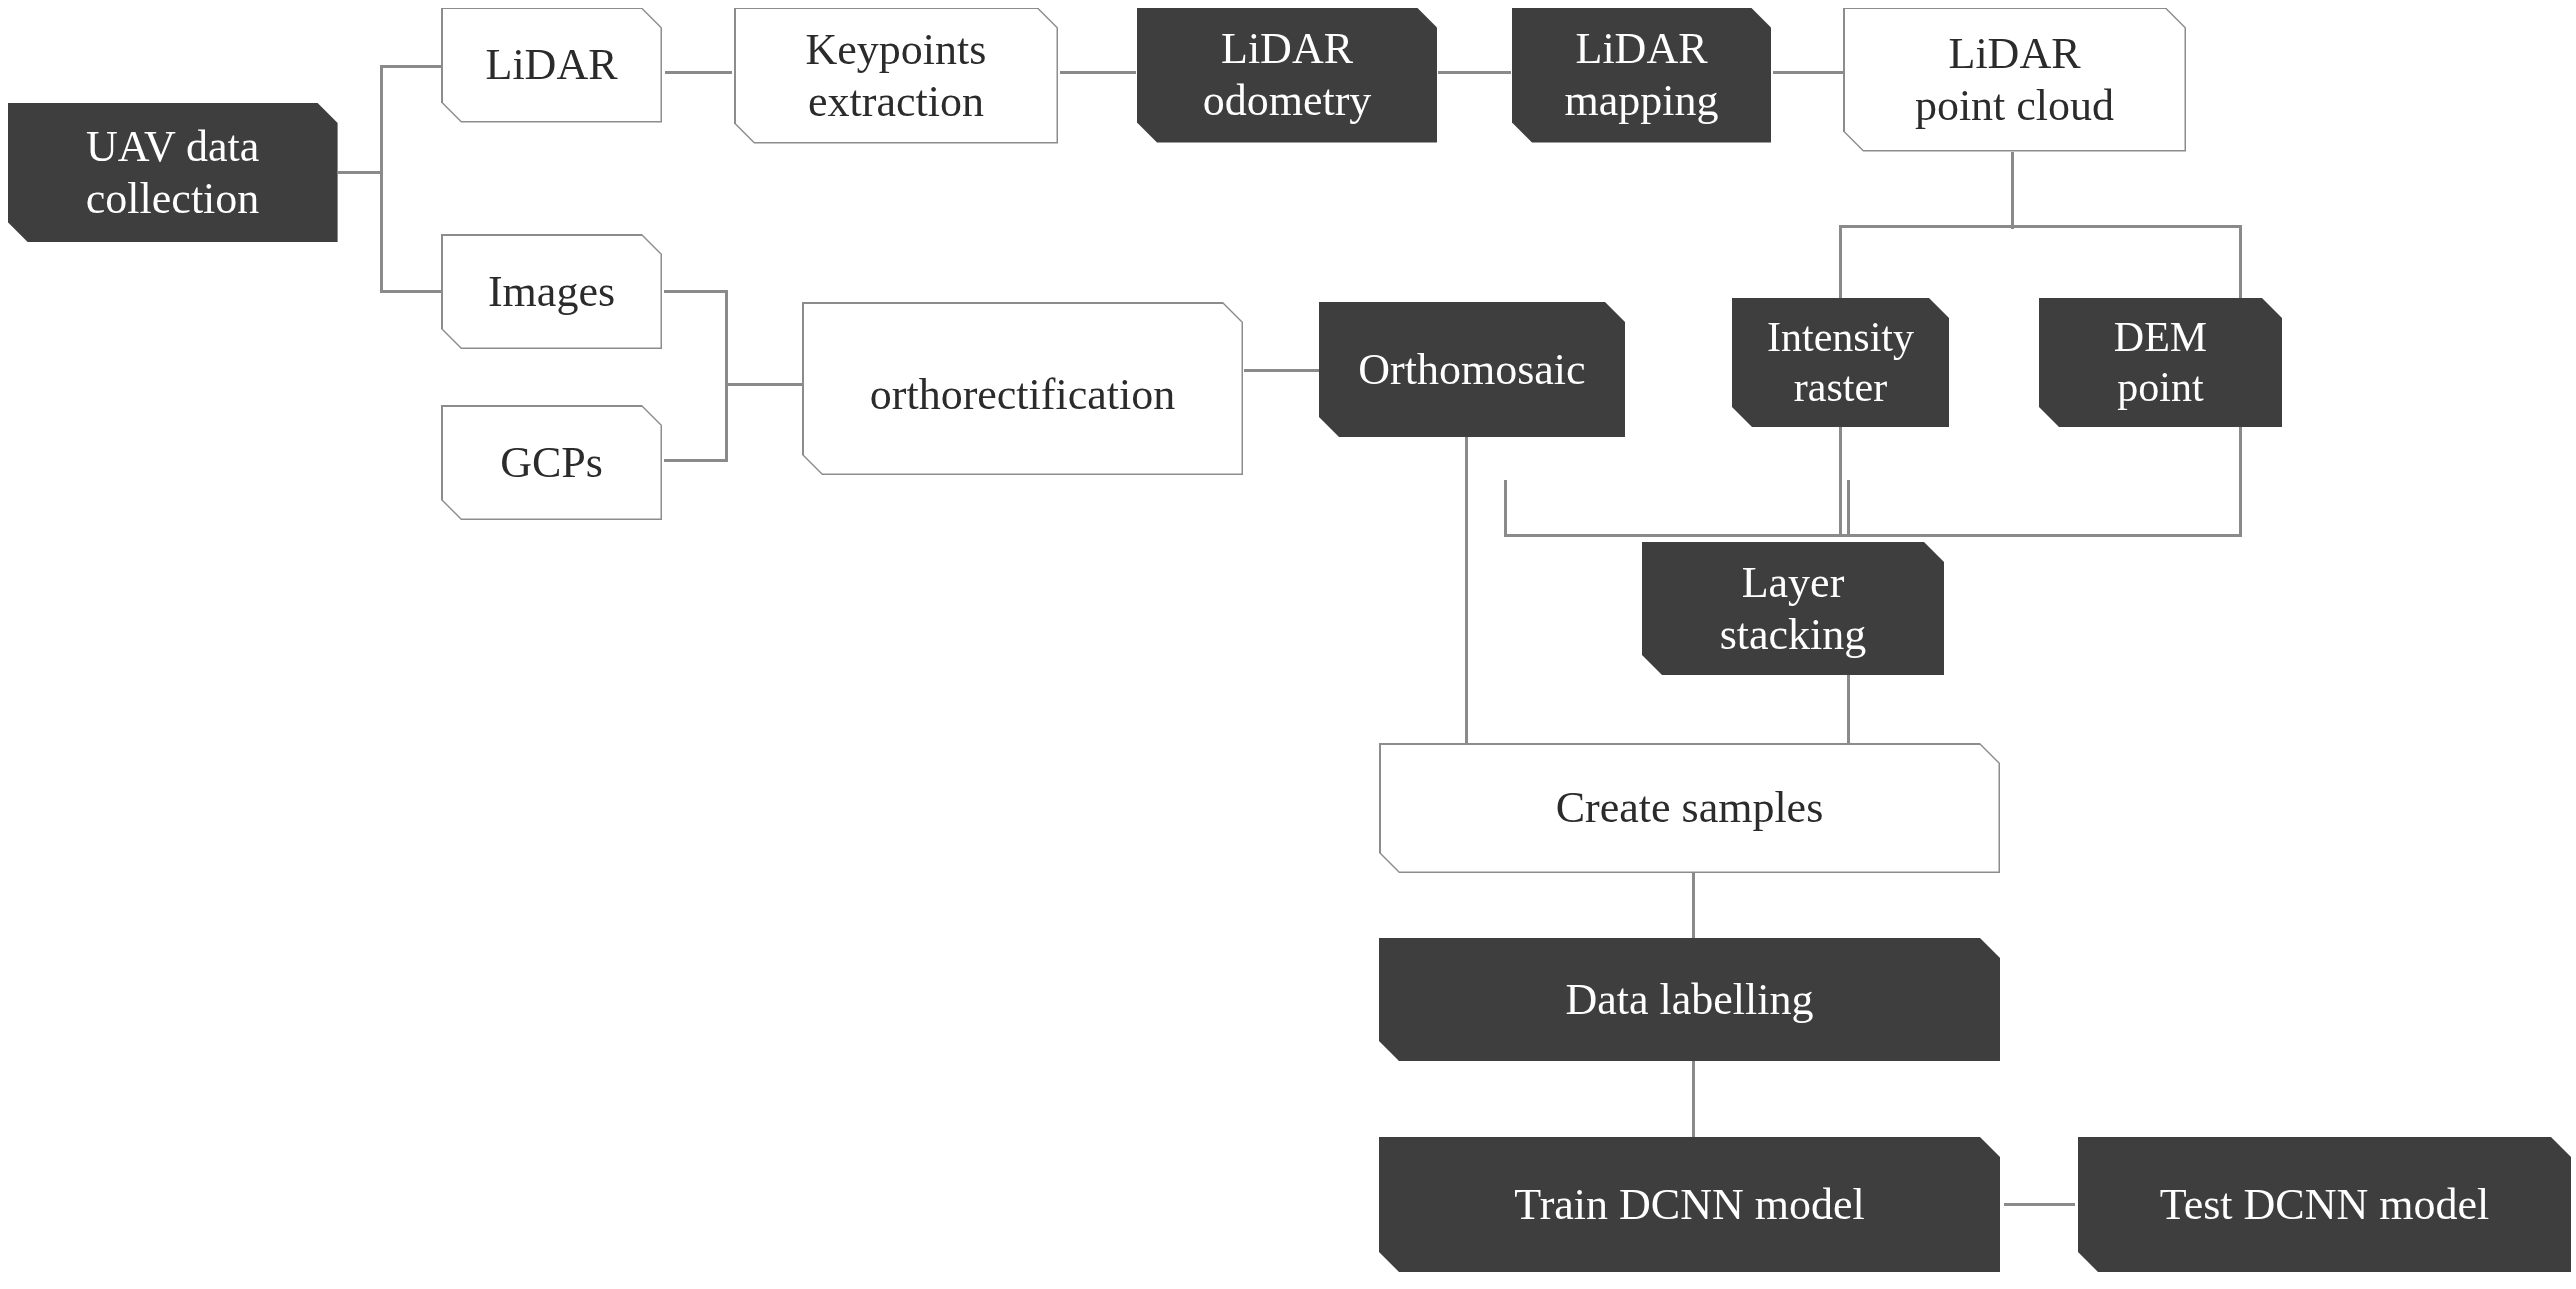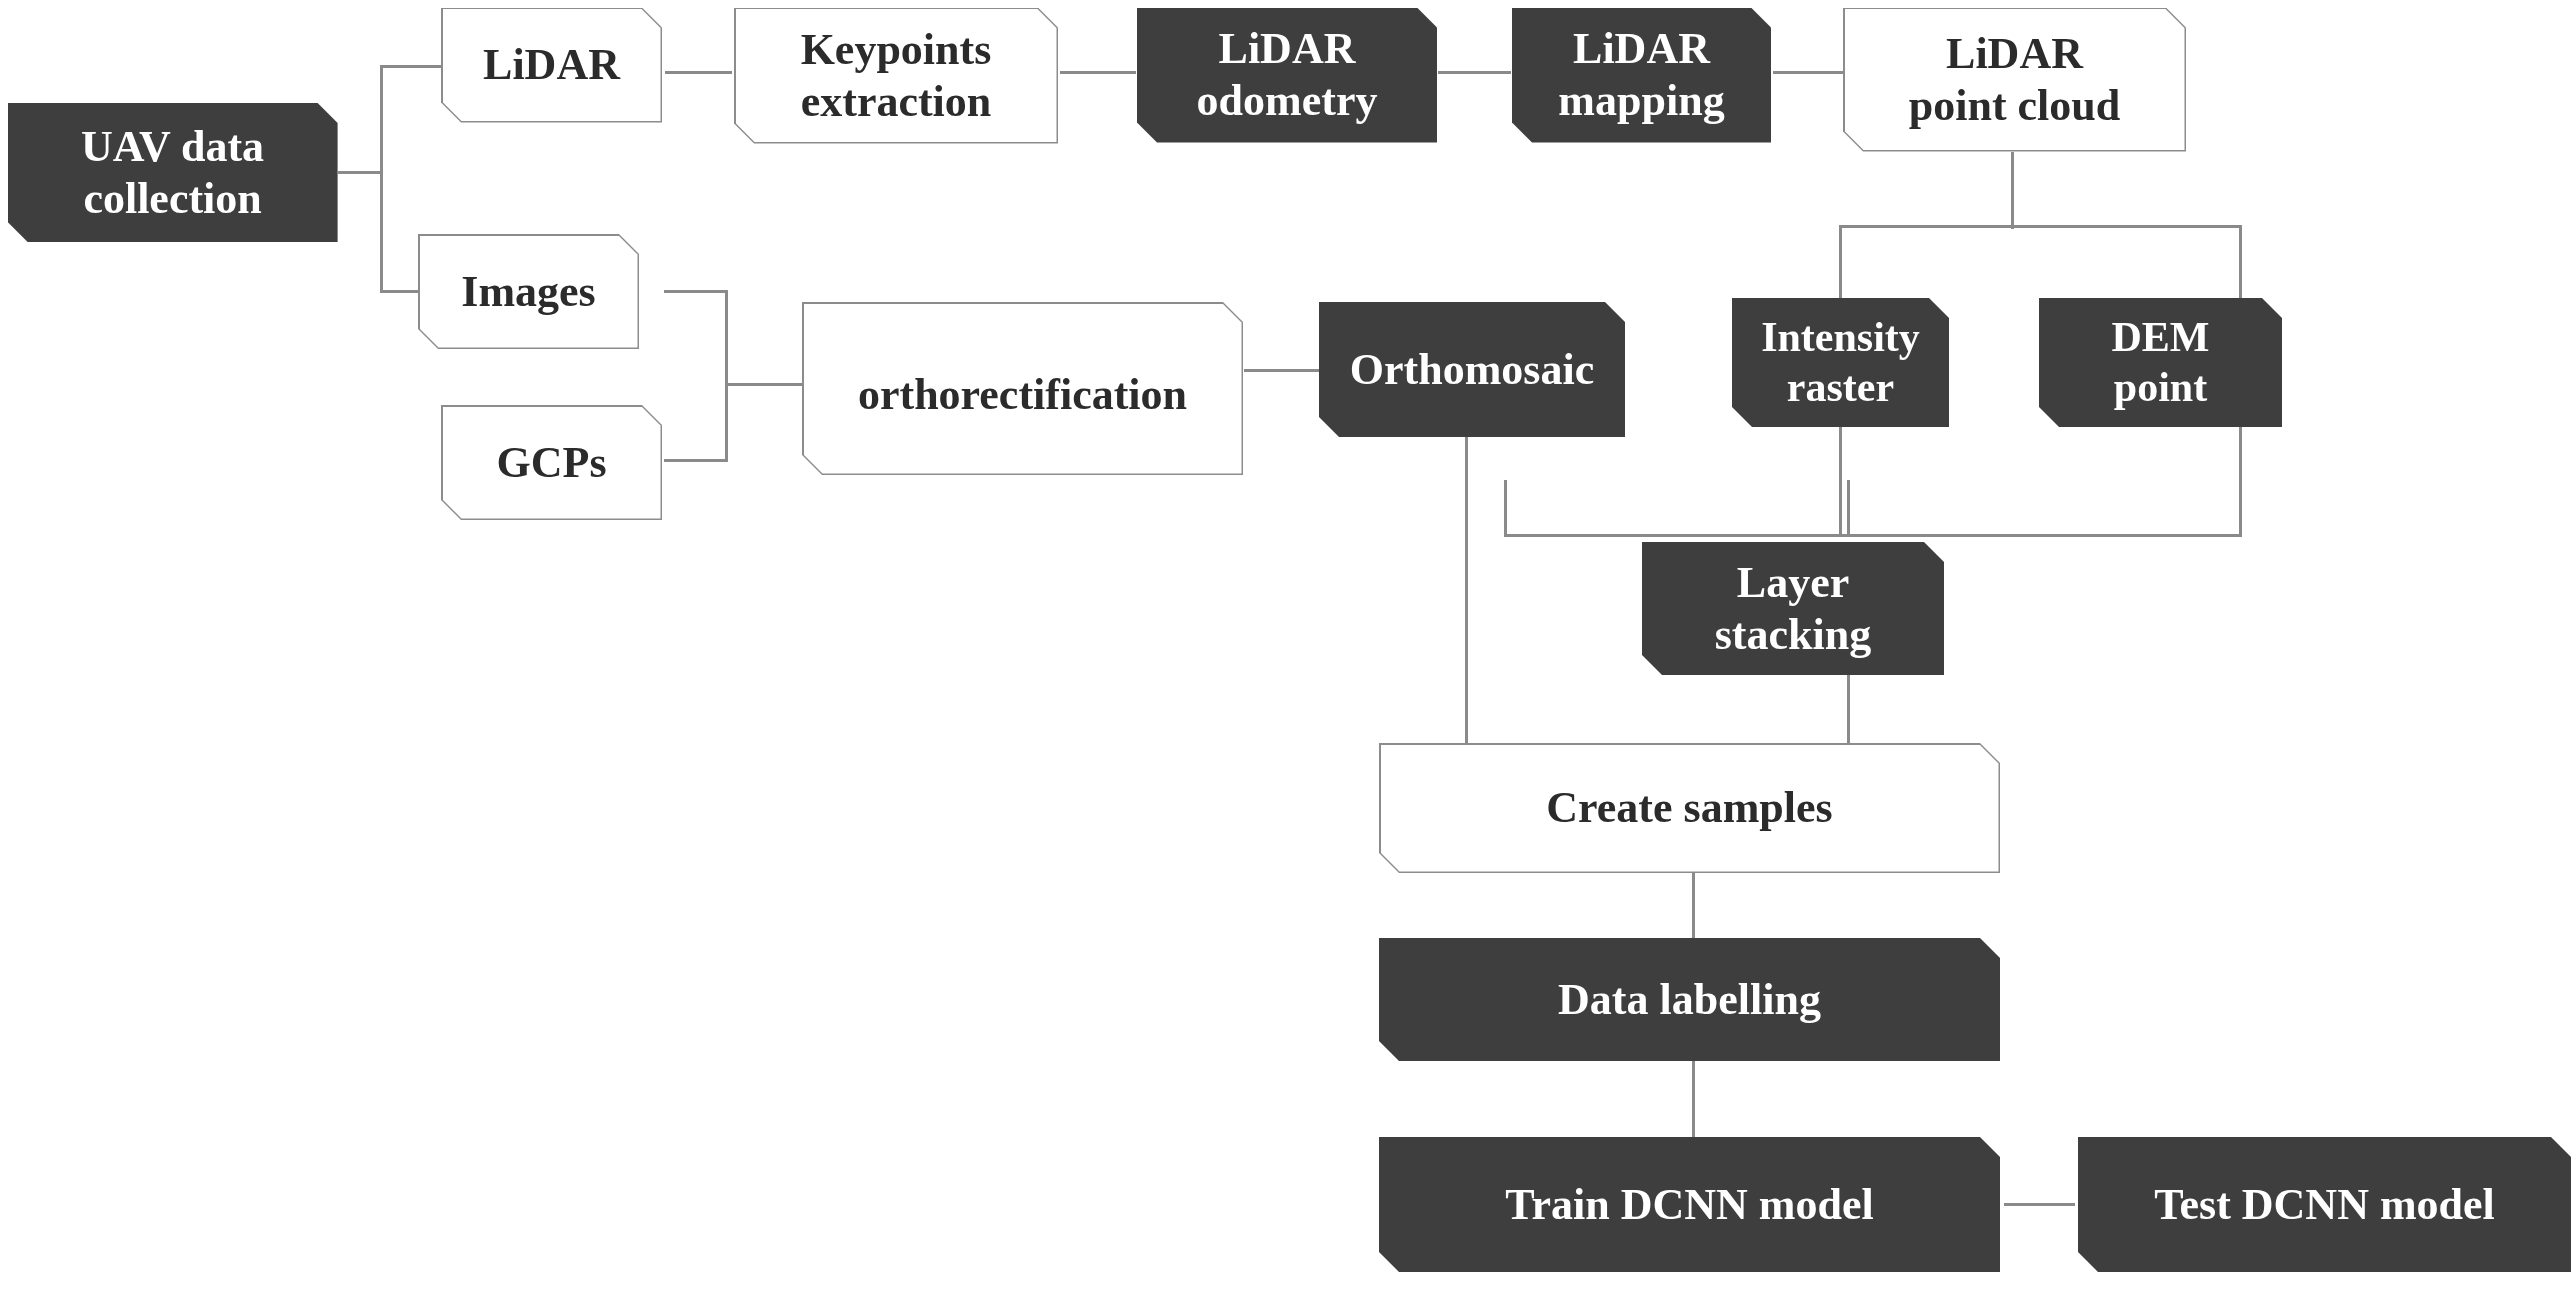--- a/index.html
+++ b/index.html
@@ -14,21 +14,20 @@
     position:absolute;
     box-sizing:border-box;
     display:flex;
     align-items:center;
     justify-content:center;
     text-align:center;
     line-height:1.18;
     white-space:pre-line;
     -webkit-clip-path:polygon(0 0, calc(100% - 20px) 0, 100% 20px, 100% 100%, 20px 100%, 0 calc(100% - 20px));
     clip-path:polygon(0 0, calc(100% - 20px) 0, 100% 20px, 100% 100%, 20px 100%, 0 calc(100% - 20px));
-    font-weight:bold;
   }
   .node.light{
     background:#8c8c8c;
     color:#2b2b2b;
     padding:1.5px;
   }
   .node.light > .inner{
     width:100%;height:100%;
     background:#ffffff;
     display:flex;align-items:center;justify-content:center;
@@ -83,21 +82,21 @@
 collection</span></div></div>
     <div class="node light" style="left: 441px; top: 7.6px; width: 221px; height: 115px;"><div class="inner"><span class="lbl" style="font-size: 44px;">LiDAR</span></div></div>
     <div class="node light" style="left: 734px; top: 7.6px; width: 324px; height: 136px;"><div class="inner"><span class="lbl" style="font-size: 44px;">Keypoints
 extraction</span></div></div>
     <div class="node dark" style="left: 1137px; top: 7.6px; width: 300px; height: 135px;"><div class="inner"><span class="lbl" style="font-size: 44px;">LiDAR
 odometry</span></div></div>
     <div class="node dark" style="left: 1512px; top: 7.6px; width: 259px; height: 135px;"><div class="inner"><span class="lbl" style="font-size: 44px;">LiDAR
 mapping</span></div></div>
     <div class="node light" style="left: 1843px; top: 7.6px; width: 343px; height: 144px;"><div class="inner"><span class="lbl" style="font-size: 44px;">LiDAR
 point cloud</span></div></div>
-    <div class="node light" style="left: 418px; top: 234px; width: 221px; height: 115px;"><div class="inner"><span class="lbl" style="font-size: 44px;">Images</span></div></div>
+    <div class="node light" style="left: 441px; top: 234px; width: 221px; height: 115px;"><div class="inner"><span class="lbl" style="font-size: 44px;">Images</span></div></div>
     <div class="node light" style="left: 441px; top: 405px; width: 221px; height: 115px;"><div class="inner"><span class="lbl" style="font-size: 44px;">GCPs</span></div></div>
     <div class="node light" style="left: 802px; top: 302px; width: 441px; height: 173px;"><div class="inner"><span class="lbl" style="font-size: 44px; margin-top: 13px;">orthorectification</span></div></div>
     <div class="node dark" style="left: 1319px; top: 302px; width: 306px; height: 135px;"><div class="inner"><span class="lbl" style="font-size: 44px;">Orthomosaic</span></div></div>
     <div class="node dark" style="left: 1732px; top: 298px; width: 217px; height: 129px;"><div class="inner"><span class="lbl" style="font-size: 42px;">Intensity
 raster</span></div></div>
     <div class="node dark" style="left: 2039px; top: 298px; width: 243px; height: 129px;"><div class="inner"><span class="lbl" style="font-size: 42px;">DEM
 point</span></div></div>
     <div class="node dark" style="left: 1642px; top: 542px; width: 302px; height: 133px;"><div class="inner"><span class="lbl" style="font-size: 44px;">Layer
 stacking</span></div></div>
     <div class="node light" style="left: 1379px; top: 743px; width: 621px; height: 130px;"><div class="inner"><span class="lbl" style="font-size: 44px;">Create samples</span></div></div>

